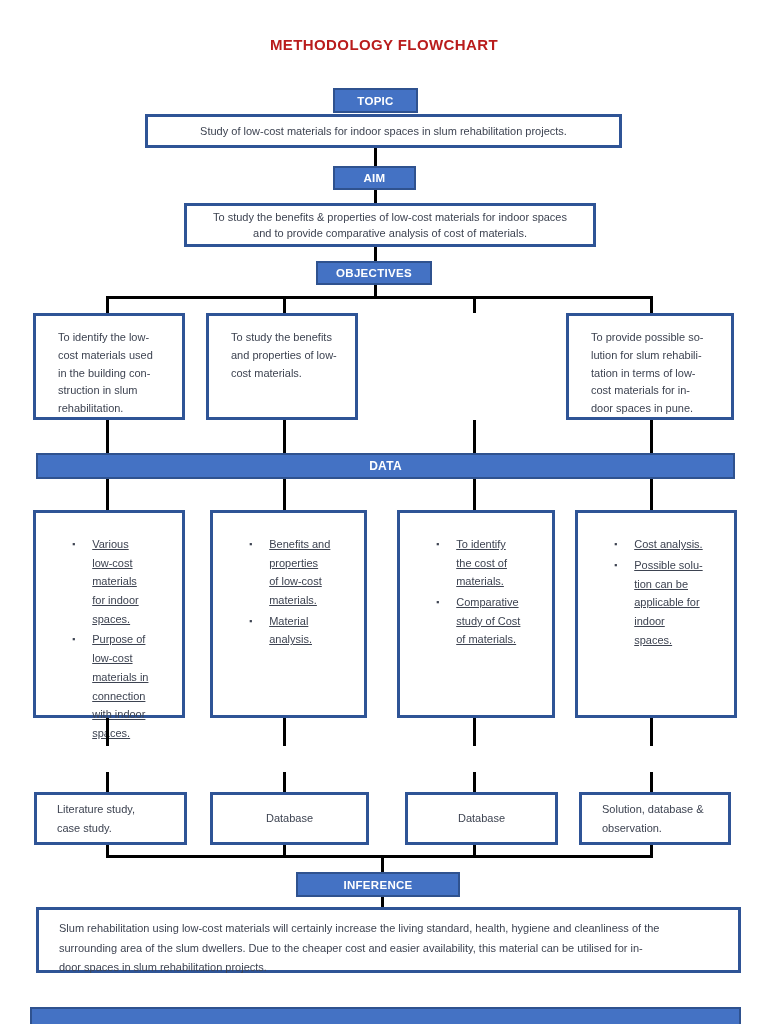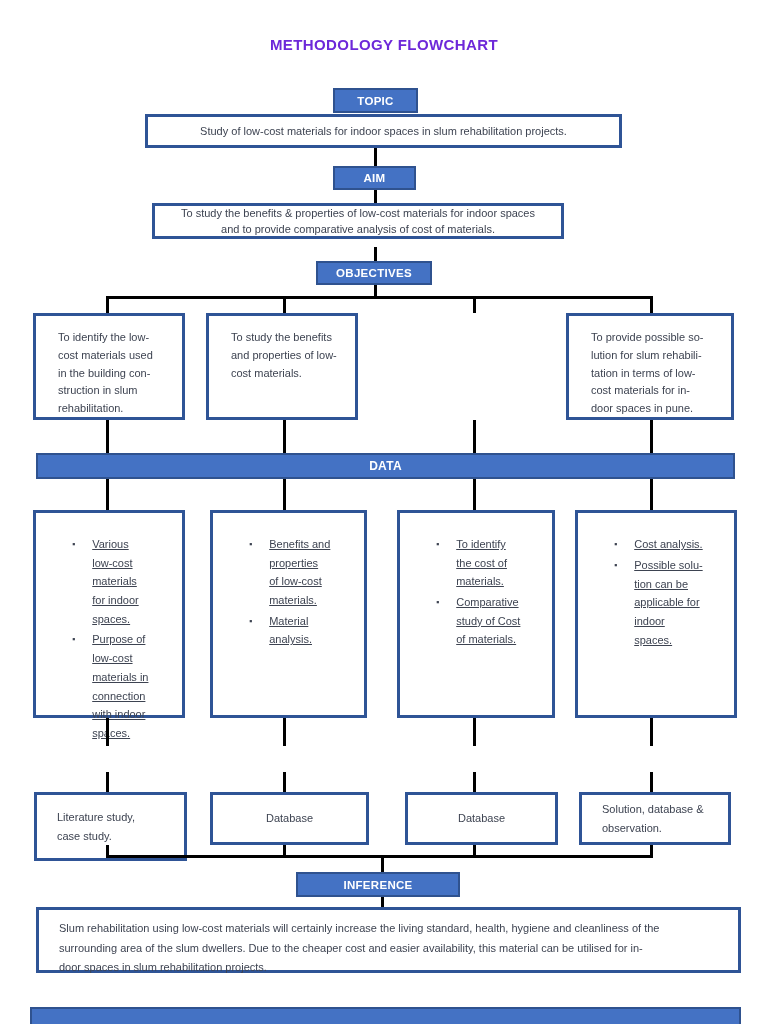--- a/index.html
+++ b/index.html
@@ -1,21 +1,21 @@
 <!DOCTYPE html>
 <html><head>
 <meta charset="utf-8">
 <style>
   * { margin:0; padding:0; box-sizing:border-box; }
   html,body { width:768px; height:1024px; background:#ffffff;
     font-family:"Liberation Sans", sans-serif; }
   #page { position:relative; width:768px; height:1024px; overflow:hidden; background:#fff; }
   .abs { position:absolute; }
   .title { width:768px; top:36px; text-align:center; font-size:15px; font-weight:bold;
-    color:#6d28d9; letter-spacing:.4px; }
+    color:#b91c1c; letter-spacing:.4px; }
   .label-box { background:#4472C4; border:2px solid #2F528F; color:#ffffff;
     font-weight:bold; font-size:11.5px; letter-spacing:.3px;
     display:flex; align-items:center; justify-content:center; }
   .bar { background:#4472C4; border:2px solid #2F528F; color:#ffffff; font-weight:bold;
     font-size:12px; letter-spacing:.3px; display:flex; align-items:center; justify-content:center; }
   .white-box { background:#ffffff; border:3px solid #2F5496; color:#3D4351; font-size:11px; }
   .centered-text { display:flex; align-items:center; justify-content:center; text-align:center; }
   .pre { white-space:pre-line; }
   .connector { background:#000000; }
   .vline { width:3px; }
@@ -39,21 +39,21 @@
 
   <div class="abs title">METHODOLOGY FLOWCHART</div>
 
   <div class="abs label-box" style="left:333px; top:88px; width:85px; height:25px;">TOPIC</div>
   <div class="abs white-box centered-text" style="left:145px; top:114px; width:477px; height:34px;">Study of low-cost materials for indoor spaces in slum rehabilitation projects.</div>
 
   <div class="abs connector vline" style="left:374px; top:148px; height:18px;"></div>
 
   <div class="abs label-box" style="left:333px; top:166px; width:83px; height:24px;">AIM</div>
   <div class="abs connector vline" style="left:374px; top:190px; height:13px;"></div>
-  <div class="abs white-box centered-text pre" style="left:152px; top:203px; width:412px; height:36px; line-height:1.5;">To study the benefits &amp; properties of low-cost materials for indoor spaces
+  <div class="abs white-box centered-text pre" style="left:184px; top:203px; width:412px; height:44px; line-height:1.5;">To study the benefits &amp; properties of low-cost materials for indoor spaces
 and to provide comparative analysis of cost of materials.</div>
 
   <div class="abs connector vline" style="left:374px; top:247px; height:14px;"></div>
 
   <div class="abs label-box" style="left:316px; top:261px; width:116px; height:24px;">OBJECTIVES</div>
   <div class="abs connector vline" style="left:374px; top:285px; height:12px;"></div>
   <div class="abs connector hline" style="left:107px; top:296px; width:546px;"></div>
   <div class="abs connector vline" style="left:106px; top:296px; height:17px;"></div>
   <div class="abs connector vline" style="left:283px; top:296px; height:17px;"></div>
   <div class="abs connector vline" style="left:473px; top:296px; height:17px;"></div>
@@ -151,21 +151,21 @@
   <div class="abs connector vline" style="left:283px; top:718px; height:28px;"></div>
   <div class="abs connector vline" style="left:473px; top:718px; height:28px;"></div>
   <div class="abs connector vline" style="left:650px; top:718px; height:28px;"></div>
 
 
   <div class="abs connector vline" style="left:106px; top:772px; height:20px;"></div>
   <div class="abs connector vline" style="left:283px; top:772px; height:20px;"></div>
   <div class="abs connector vline" style="left:473px; top:772px; height:20px;"></div>
   <div class="abs connector vline" style="left:650px; top:772px; height:20px;"></div>
 
-  <div class="abs white-box method-box method-left pre" style="left:34px; top:792px; width:153px; height:69px;">Literature study,
+  <div class="abs white-box method-box method-left pre" style="left:34px; top:792px; width:153px; height:53px;">Literature study,
 case study.</div>
   <div class="abs white-box method-box method-center" style="left:210px; top:792px; width:159px; height:53px;">Database</div>
   <div class="abs white-box method-box method-center" style="left:405px; top:792px; width:153px; height:53px;">Database</div>
   <div class="abs white-box method-box method-left pre" style="left:579px; top:792px; width:152px; height:53px;">Solution, database &amp;
 observation.</div>
 
   <div class="abs connector vline" style="left:106px; top:845px; height:12px;"></div>
   <div class="abs connector vline" style="left:283px; top:845px; height:12px;"></div>
   <div class="abs connector vline" style="left:473px; top:845px; height:12px;"></div>
   <div class="abs connector vline" style="left:650px; top:845px; height:12px;"></div>

